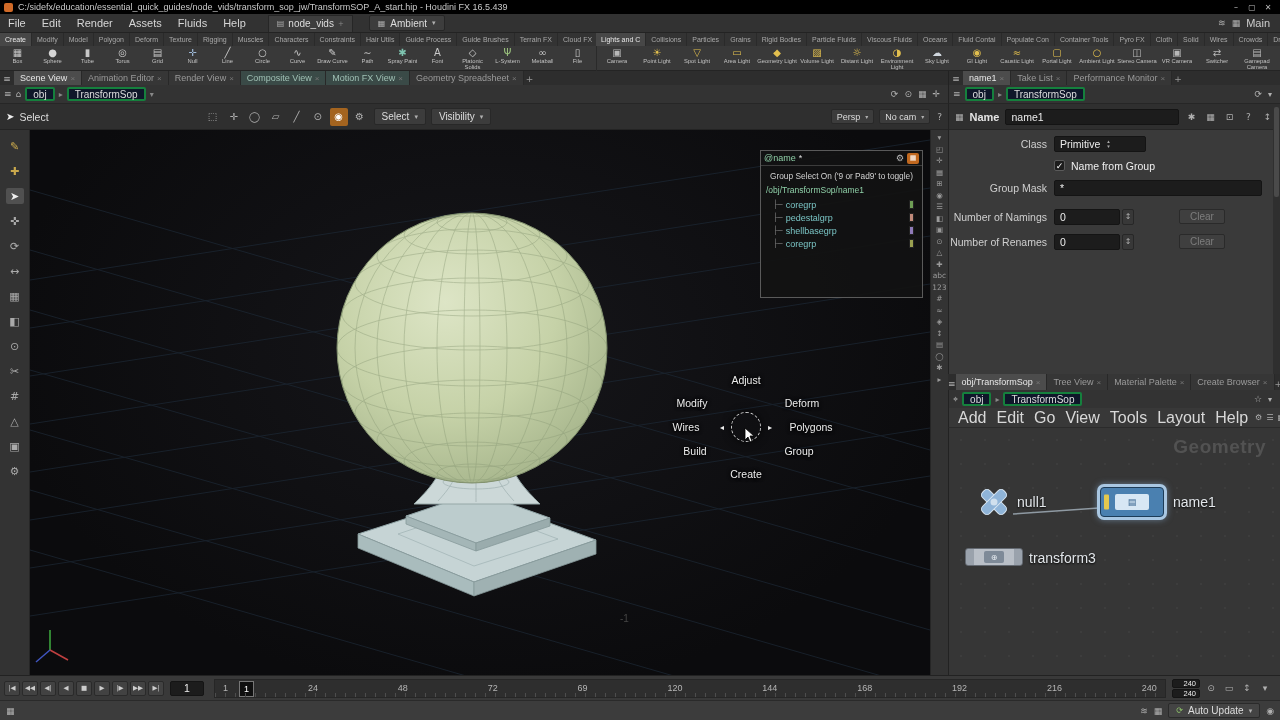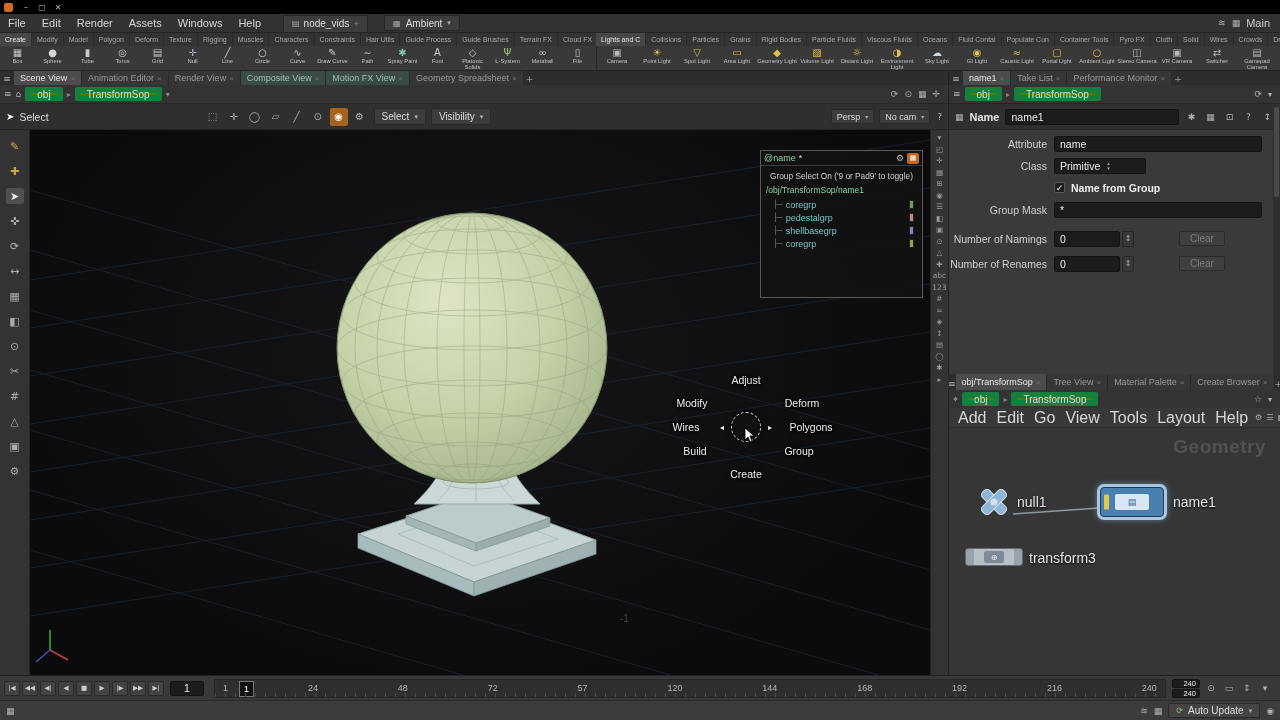--- a/index.html
+++ b/index.html
@@ -43,21 +43,21 @@
   .ptab.sel{background:#4c4c4c;color:#e8e8e8}
   .ptab.tint{background:#3a4a47;color:#9fc0b4}
   .ptab .x{color:#777;font-size:8px}
   .paneicon{width:14px;height:13px;font-size:9px}
   .addtab{width:12px;height:13px;font-size:9px;color:#999}
 
   
   .pathbar{position:absolute;height:19px;background:#333;border-bottom:1px solid #262626;display:flex;align-items:center;gap:4px;padding:0 4px;font-size:10px}
   .pathbar-l{left:0;top:85px;width:948px}
   .pathbar-r{left:948px;top:85px;width:332px;border-left:1px solid #222}
-  .chip{background:#4d7c0f;border:6px solid #15803d;border-radius:2px;padding:0 6px;height:14px;display:flex;align-items:center;color:#ddd}
+  .chip{background:#0f172a;border:2px solid #15803d;border-radius:2px;padding:0 6px;height:14px;display:flex;align-items:center;color:#ddd}
   .chev{color:#888;font-size:8px;font-family:"DejaVu Sans",sans-serif}
   .pb-right{margin-left:auto;display:flex;gap:6px;align-items:center;padding-right:4px}
 
   
   .vptb{position:absolute;left:0;top:104px;width:948px;height:26px;background:#2f2f2f;border-bottom:1px solid #242424;display:flex;align-items:center;gap:5px;padding:0 6px}
   .vptb .toollabel{color:#ddd;font-size:10.5px}
   .vpicons{display:flex;gap:3px;margin-left:150px}
   .vpi{width:18px;height:18px;border-radius:2px;font-size:10px}
   .vpi.act{background:#a4641f;color:#fff}
   .dd{display:flex;align-items:center;gap:5px;height:17px;background:#3c3c3c;border:1px solid #282828;border-radius:2px;padding:0 7px;font-size:10px;color:#ddd}
@@ -108,21 +108,21 @@
   .phead{height:26px;background:#2f2f2f;border-bottom:1px solid #262626;display:flex;align-items:center;gap:6px;padding:0 6px}
   .phead .ntype{color:#e4e4e4;font-size:11px;font-weight:bold}
   .field{background:#1c1c1c;border:1px solid #141414;border-radius:2px;color:#ececec;height:16px;display:flex;align-items:center;padding:0 5px;font-size:10.5px}
   .phead .field{flex:1}
   .hicon{font-size:9px;width:13px}
   .prow{display:flex;align-items:center;height:17px;margin:5px 6px 0 0}
   .plabel{width:98px;text-align:right;margin-right:7px;color:#cfcfcf;font-size:10.5px;flex:0 0 auto}
   .sel-dd{display:flex;align-items:center;gap:6px}
   .udarr{display:flex;flex-direction:column;font-size:4.5px;color:#aaa;line-height:5px;font-family:"DejaVu Sans",sans-serif}
   .cb{width:11px;height:11px;background:#1d1d1d;border:1px solid #5a5a5a;border-radius:2px;display:flex;align-items:center;justify-content:center;color:#fff;font-size:9px;font-family:"DejaVu Sans",sans-serif}
-  .cblabel{margin-left:6px;color:#eee;font-weight:bold;font-size:10.5px}
+  .cblabel{margin-left:6px;color:#eee;font-weight:normal;font-size:10.5px}
   .ladder{width:12px;height:16px;background:#383838;border:1px solid #272727;border-radius:2px;font-size:8px;margin-left:2px}
   .clearbtn{margin-left:45px;height:15px;padding:0 10px;background:#3f3f3f;border:1px solid #2a2a2a;border-radius:2px;color:#7d7d7d;font-size:10px;display:flex;align-items:center}
   .pscroll{position:absolute;right:0;top:0;width:7px;height:270px;background:#2f2f2f}
   .pthumb{position:absolute;right:1px;top:3px;width:5px;height:90px;background:#4a4a4a;border-radius:2px}
 
   
   .nettabs{left:948px;top:374px;width:332px}
   .netpath{left:948px;top:390px;width:332px;border-left:1px solid #222}
   .netmenu{position:absolute;left:948px;top:408px;width:332px;height:20px;background:#383838;border-bottom:1px solid #2b2b2b;border-left:1px solid #222;display:flex;align-items:center;gap:2px;padding:0 4px}
   .netmenu .mitem{padding:0 5px;font-size:16px;color:#d8d8d8}
@@ -157,32 +157,33 @@
   .sb-right{margin-left:auto;display:flex;align-items:center;gap:6px}
   .aupdate{display:flex;align-items:center;gap:5px;height:15px;background:#444;border:1px solid #2a2a2a;border-radius:2px;padding:0 7px;font-size:10px;color:#ddd}
 </style>
 </head>
 <body>
 
 <div id="root">
 
   <div class="titlebar">
     <span class="appicon"></span>
+    <span class="ttl">C:/sidefx/education/essential_quick_guides/node_vids/transform_sop_jw/TransformSOP_A_start.hip - Houdini FX 16.5.439</span>
     <span class="ic wctl">–</span>
     <span class="ic wctl">▢</span>
     <span class="ic wctl">✕</span>
   </div>
 
   <div class="menubar">
     <div style="display:flex">
         <span class="mitem">File</span>
         <span class="mitem">Edit</span>
         <span class="mitem">Render</span>
         <span class="mitem">Assets</span>
-        <span class="mitem">Windows</span>
+        <span class="mitem">Fluids</span>
         <span class="mitem">Help</span>
       </div>
     <div class="desktab">
       <span class="ic" style="font-size:8px">▤</span>
       <span>node_vids</span>
       <span class="ic" style="font-size:7px;color:#888">+</span>
     </div>
     <div class="modepill">
       <span class="ic" style="font-size:8px">▦</span>
       <span>Ambient</span>
@@ -684,24 +685,20 @@
       <span class="ic" style="font-size:9px">▦</span>
       <span class="ntype">Name</span>
       <div class="field">name1</div>
       <span class="ic hicon">✱</span>
       <span class="ic hicon">▦</span>
       <span class="ic hicon">⊡</span>
       <span class="ic hicon">?</span>
       <span class="ic hicon">↕</span>
     </div>
     <div class="prow">
-      <span class="plabel">Attribute</span>
-      <div class="field" style="width:208px">name</div>
-    </div>
-    <div class="prow">
       <span class="plabel">Class</span>
       <div class="field sel-dd" style="width:92px">
         <span>Primitive</span>
         <span class="udarr">
             <span>▲</span>
             <span>▼</span>
           </span>
       </div>
     </div>
     <div class="prow" style="padding-left:105px">
@@ -822,21 +819,21 @@
         <div class="tbtn">▶▶</div>
         <div class="tbtn">▶|</div>
       </div>
     <div class="field framefield">1</div>
     <div class="ruler">
       <div class="ticks">
           <span>1</span>
           <span>24</span>
           <span>48</span>
           <span>72</span>
-          <span>57</span>
+          <span>69</span>
           <span>120</span>
           <span>144</span>
           <span>168</span>
           <span>192</span>
           <span>216</span>
           <span>240</span>
         </div>
       <div class="marker">1</div>
     </div>
     <div class="tl-right">

